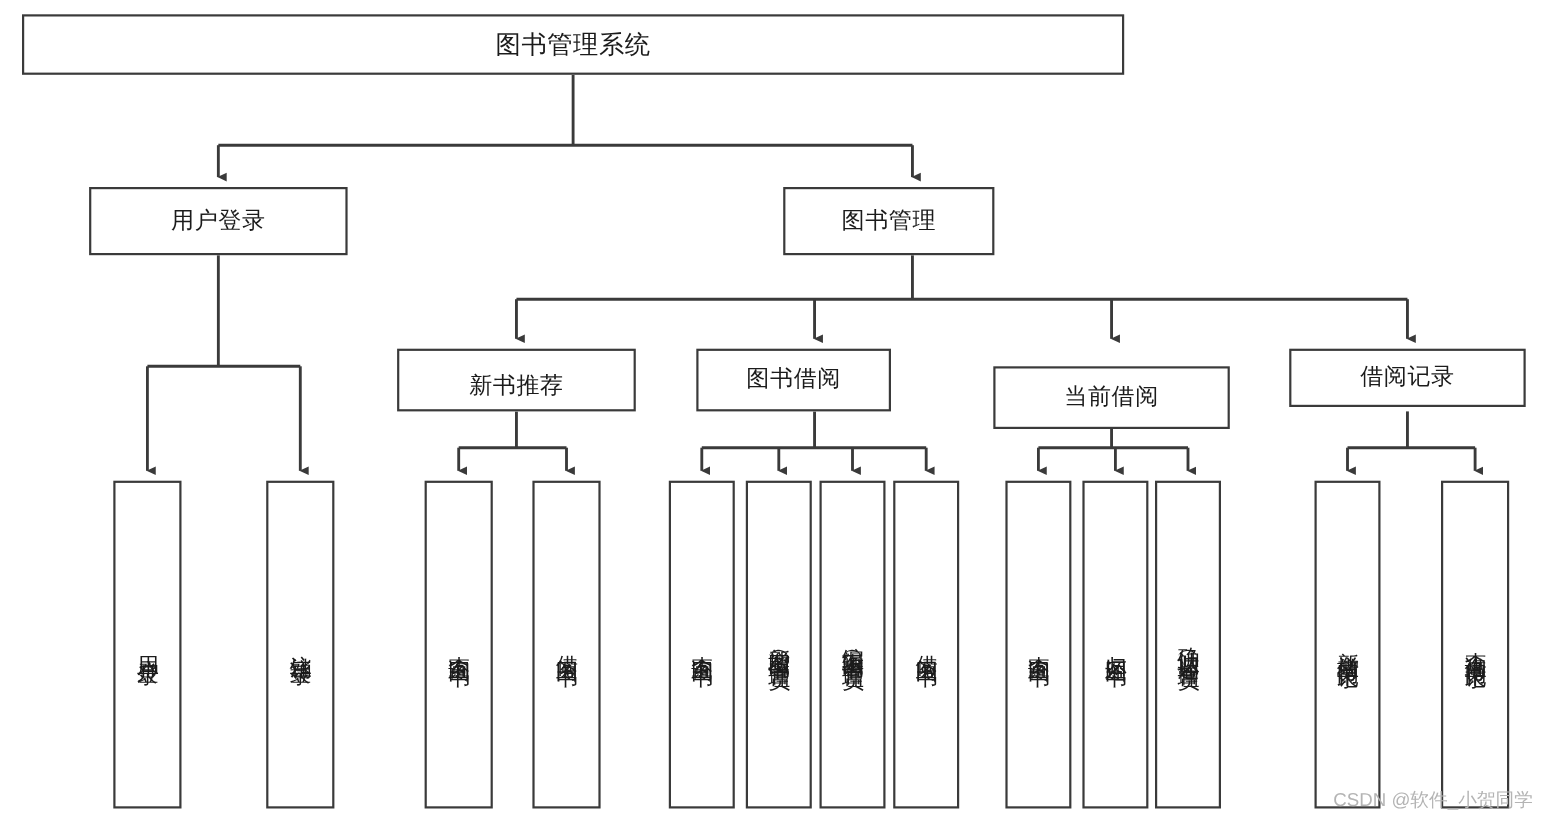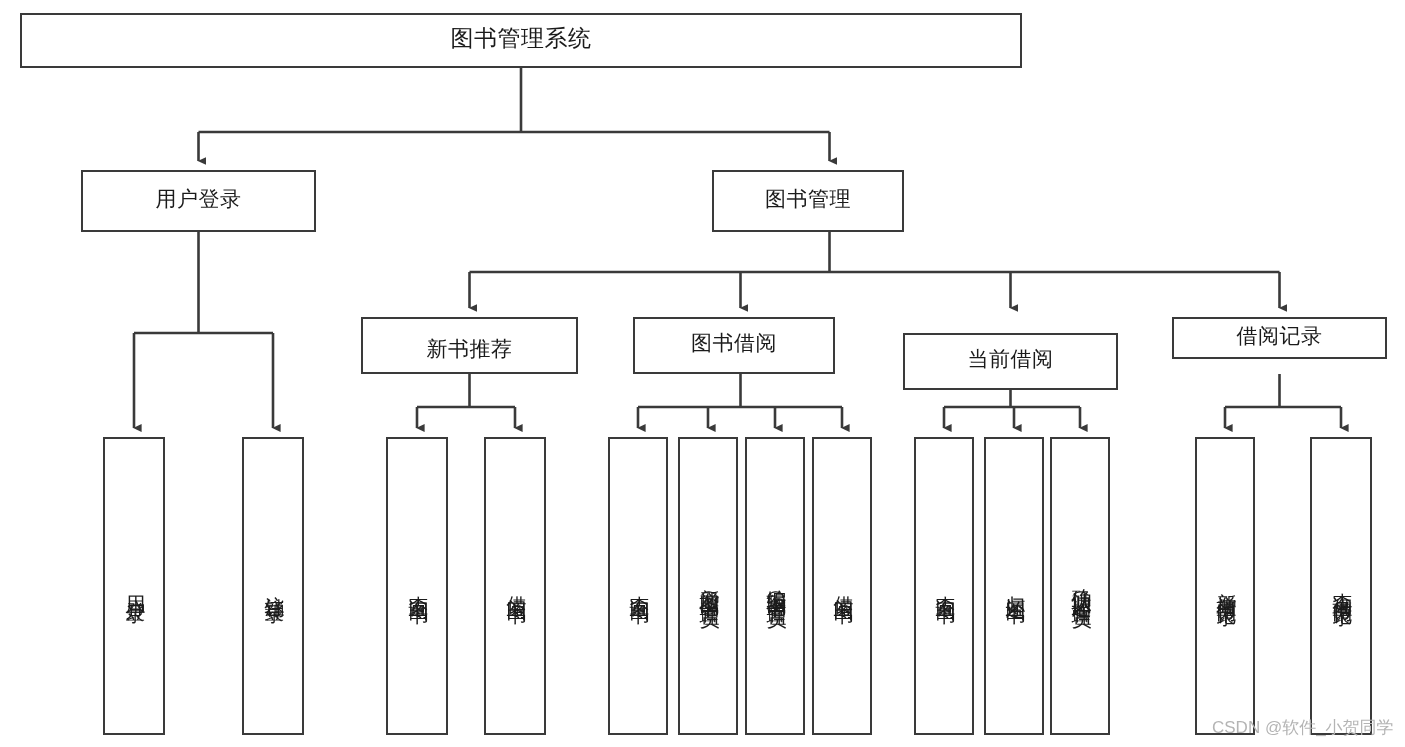--- a/index.html
+++ b/index.html
@@ -29,21 +29,20 @@
   }
   .node {
     position: absolute;
     box-sizing: border-box;
     background: #ffffff;
     border: 2px solid #3a3a3a;
     display: flex;
     align-items: center;
     justify-content: center;
     overflow: hidden;
-    font-family: Liberation Mono, monospace;
   }
   .node .label {
     color: #1b1b1b;
     line-height: 1.08;
     text-align: center;
     letter-spacing: 0.5px;
     white-space: nowrap;
   }
   .node.horizontal .label {
     writing-mode: horizontal-tb;
@@ -121,27 +120,27 @@
       </div>
       <div class="node level2 horizontal" style="left: 81px; top: 170px; width: 235px; height: 62px; border-color: rgb(58, 58, 58);">
         <span class="label" style="color: rgb(27, 27, 27);">用户登录</span>
       </div>
       <div class="node level2 horizontal" style="left: 712px; top: 170px; width: 192px; height: 62px; border-color: rgb(58, 58, 58);">
         <span class="label" style="color: rgb(27, 27, 27);">图书管理</span>
       </div>
       <div class="node level3 horizontal" style="left: 361px; top: 317px; width: 217px; height: 57px; border-color: rgb(58, 58, 58);">
         <span class="label" style="color: rgb(27, 27, 27); margin-top: 12px;">新书推荐</span>
       </div>
-      <div class="node level3 horizontal" style="left: 633px; top: 317px; width: 202px; height: 57px; border-color: rgb(58, 58, 58);">
+      <div class="node level3 horizontal" style="left: 633px; top: 317px; width: 177px; height: 57px; border-color: rgb(58, 58, 58);">
         <span class="label" style="color: rgb(27, 27, 27);">图书借阅</span>
       </div>
       <div class="node level3 horizontal" style="left: 903px; top: 317px; width: 215px; height: 57px; border-color: rgb(58, 58, 58); margin-top: 16px;">
         <span class="label" style="color: rgb(27, 27, 27);">当前借阅</span>
       </div>
-      <div class="node level3 horizontal" style="left: 1172px; top: 317px; width: 215px; height: 42px; border-color: rgb(58, 58, 58);">
+      <div class="node level3 horizontal" style="left: 1172px; top: 317px; width: 215px; height: 53px; border-color: rgb(58, 58, 58);">
         <span class="label" style="color: rgb(27, 27, 27);">借阅记录</span>
       </div>
       <div class="node leaf vertical" style="left: 103px; top: 437px; width: 62px; height: 298px; border-color: rgb(58, 58, 58);">
         <span class="label" style="color: rgb(27, 27, 27);">用户登录</span>
       </div>
       <div class="node leaf vertical" style="left: 242px; top: 437px; width: 62px; height: 298px; border-color: rgb(58, 58, 58);">
         <span class="label" style="color: rgb(27, 27, 27);">注销登录</span>
       </div>
       <div class="node leaf vertical" style="left: 386px; top: 437px; width: 62px; height: 298px; border-color: rgb(58, 58, 58);">
         <span class="label" style="color: rgb(27, 27, 27);">查询图书</span>

